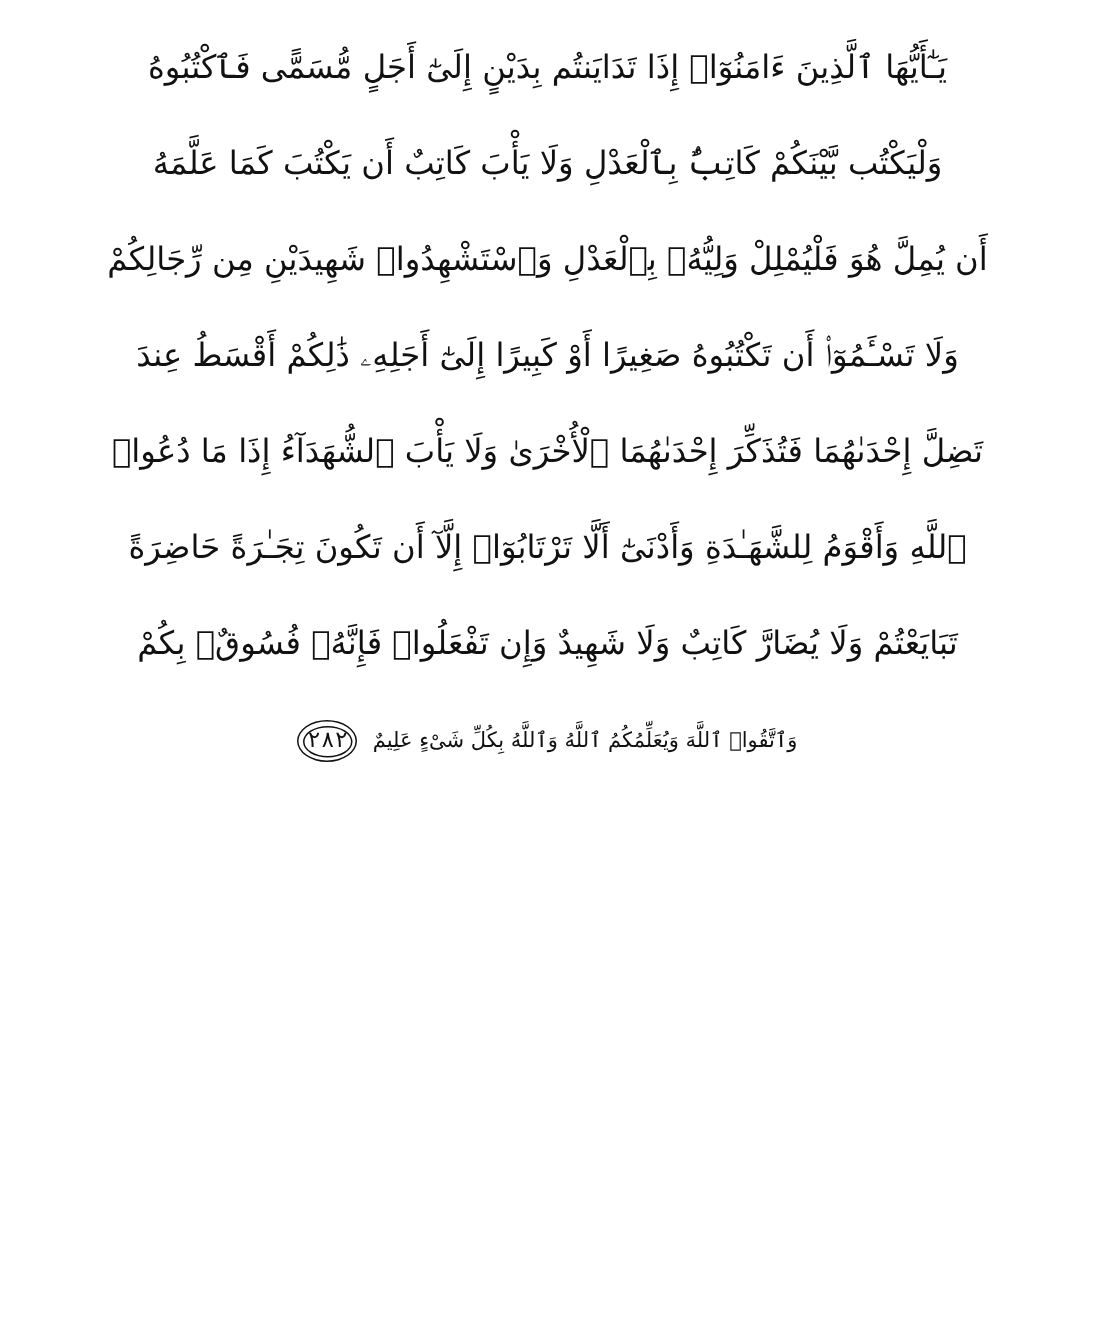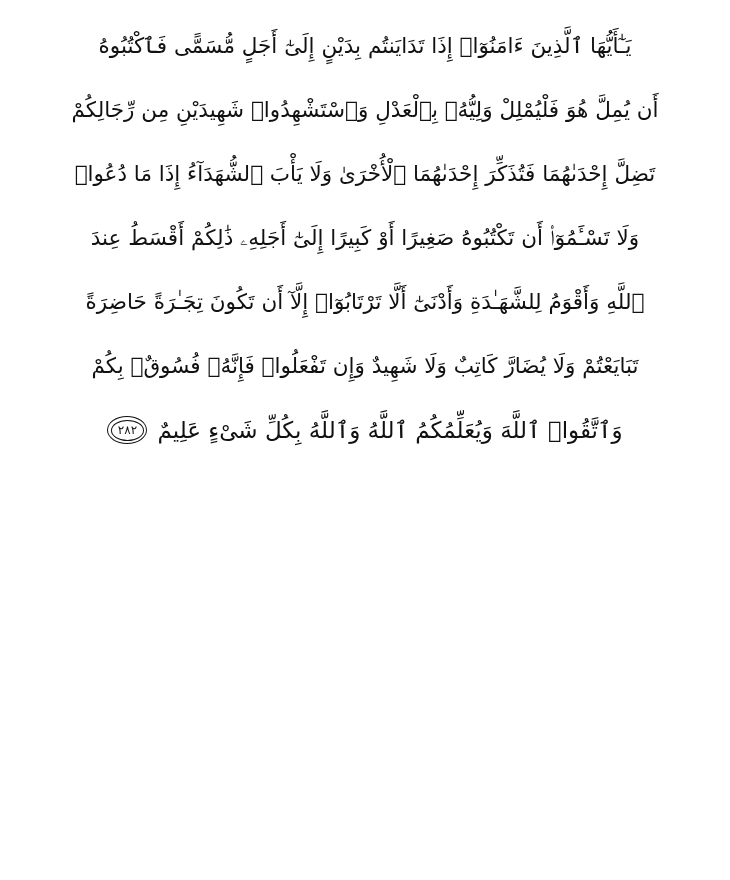--- a/index.html
+++ b/index.html
@@ -36,21 +36,21 @@
     font-family: "DejaVu Sans", sans-serif;
     font-size: 21.5px;
     line-height: 64px;
     height: 64px;
     white-space: nowrap;
     letter-spacing: 0px;
     color: #111111;
     font-weight: 500;
   }
   .line.tight {
-    font-size: 23px;
+    font-size: 14px;
   }
   .last-line-wrap {
     display: flex;
     align-items: center;
     justify-content: center;
     height: 64px;
     gap: 10px;
     direction: rtl;
   }
   .last-line-wrap .line {
@@ -73,37 +73,38 @@
     content: "";
     position: absolute;
     left: 2.5px;
     right: 2.5px;
     top: 2.5px;
     bottom: 2.5px;
     border: 1px solid #111111;
     border-radius: 50% / 50%;
   }
   .ayah-number {
-    font-family: Liberation Serif, serif;
-    font-size: 12px;
+    font-family: Liberation Mono, monospace;
+    font-size: 15px;
     line-height: 1;
     color: #111111;
     position: relative;
     z-index: 2;
   }
 </style>
 </head>
 <body>
 
 <div class="page">
   <div class="ayah-block">
     <span class="line">يَـٰٓأَيُّهَا ٱلَّذِينَ ءَامَنُوٓا۟ إِذَا تَدَايَنتُم بِدَيْنٍ إِلَىٰٓ أَجَلٍ مُّسَمًّى فَٱكْتُبُوهُ</span>
+    <span class="line">وَلْيَكْتُب بَّيْنَكُمْ كَاتِبٌۢ بِٱلْعَدْلِ وَلَا يَأْبَ كَاتِبٌ أَن يَكْتُبَ كَمَا عَلَّمَهُ</span>
     <span class="line">أَن يُمِلَّ هُوَ فَلْيُمْلِلْ وَلِيُّهُۥ بِٱلْعَدْلِ وَٱسْتَشْهِدُوا۟ شَهِيدَيْنِ مِن رِّجَالِكُمْ</span>
+    <span class="line">وَلَا تَسْـَٔمُوٓا۟ أَن تَكْتُبُوهُ صَغِيرًا أَوْ كَبِيرًا إِلَىٰٓ أَجَلِهِۦ ذَٰلِكُمْ أَقْسَطُ عِندَ</span>
     <span class="line">تَضِلَّ إِحْدَىٰهُمَا فَتُذَكِّرَ إِحْدَىٰهُمَا ٱلْأُخْرَىٰ وَلَا يَأْبَ ٱلشُّهَدَآءُ إِذَا مَا دُعُوا۟</span>
-    <span class="line">وَلَا تَسْـَٔمُوٓا۟ أَن تَكْتُبُوهُ صَغِيرًا أَوْ كَبِيرًا إِلَىٰٓ أَجَلِهِۦ ذَٰلِكُمْ أَقْسَطُ عِندَ</span>
     <span class="line">ٱللَّهِ وَأَقْوَمُ لِلشَّهَـٰدَةِ وَأَدْنَىٰٓ أَلَّا تَرْتَابُوٓا۟ إِلَّآ أَن تَكُونَ تِجَـٰرَةً حَاضِرَةً</span>
     <span class="line">تَبَايَعْتُمْ وَلَا يُضَارَّ كَاتِبٌ وَلَا شَهِيدٌ وَإِن تَفْعَلُوا۟ فَإِنَّهُۥ فُسُوقٌۢ بِكُمْ</span>
     <div class="last-line-wrap">
       <span class="line tight">وَٱتَّقُوا۟ ٱللَّهَ وَيُعَلِّمُكُمُ ٱللَّهُ وَٱللَّهُ بِكُلِّ شَىْءٍ عَلِيمٌ</span>
       <span class="ayah-marker">
         <span class="ayah-number">٢٨٢</span>
       </span>
     </div>
   </div>
 </div>

